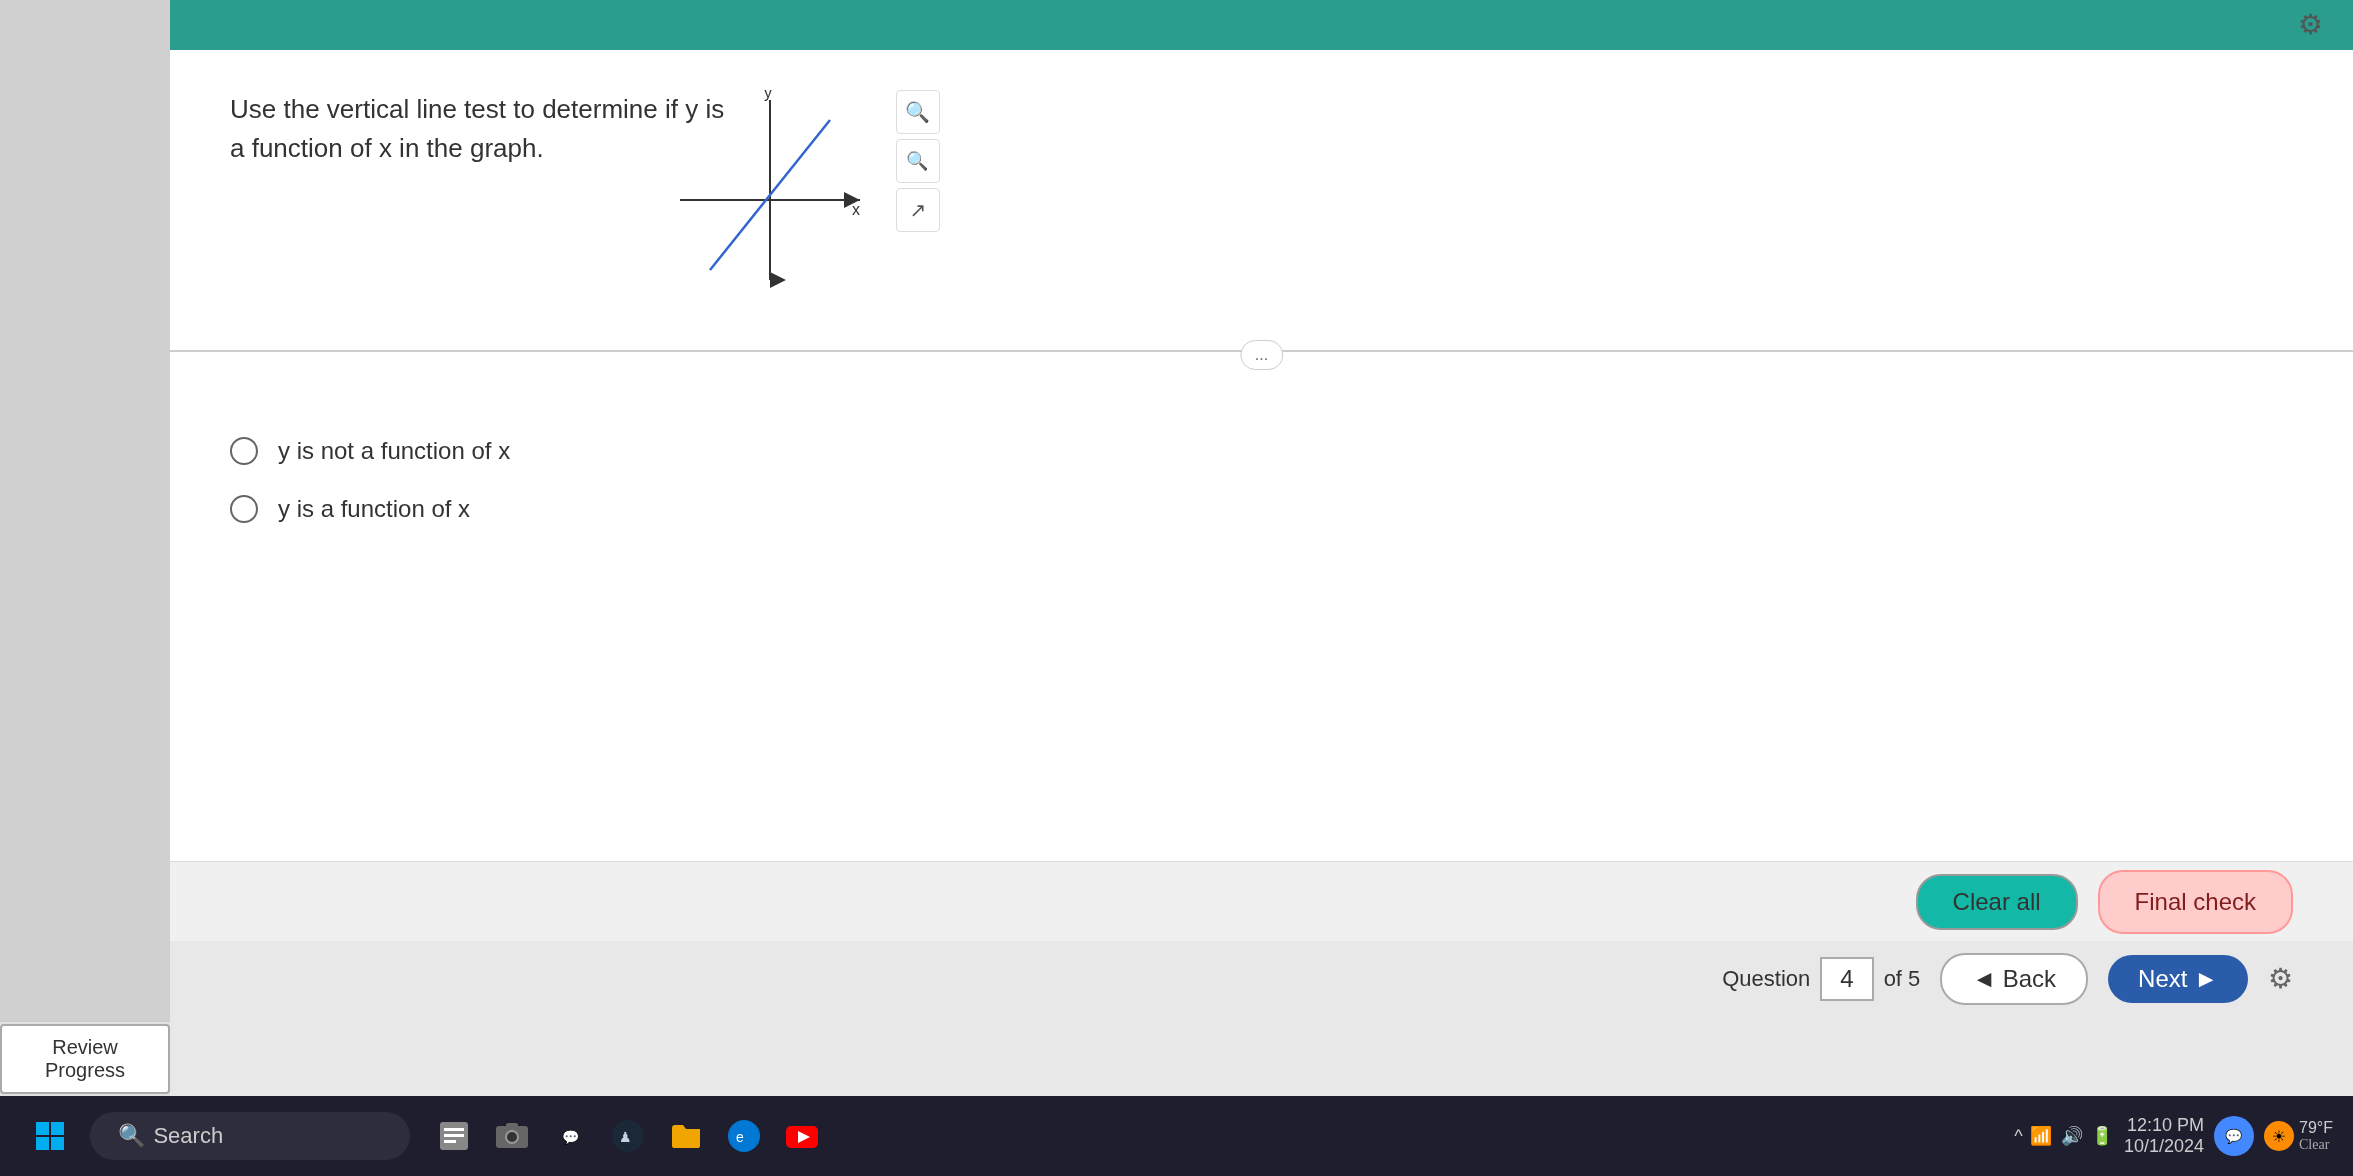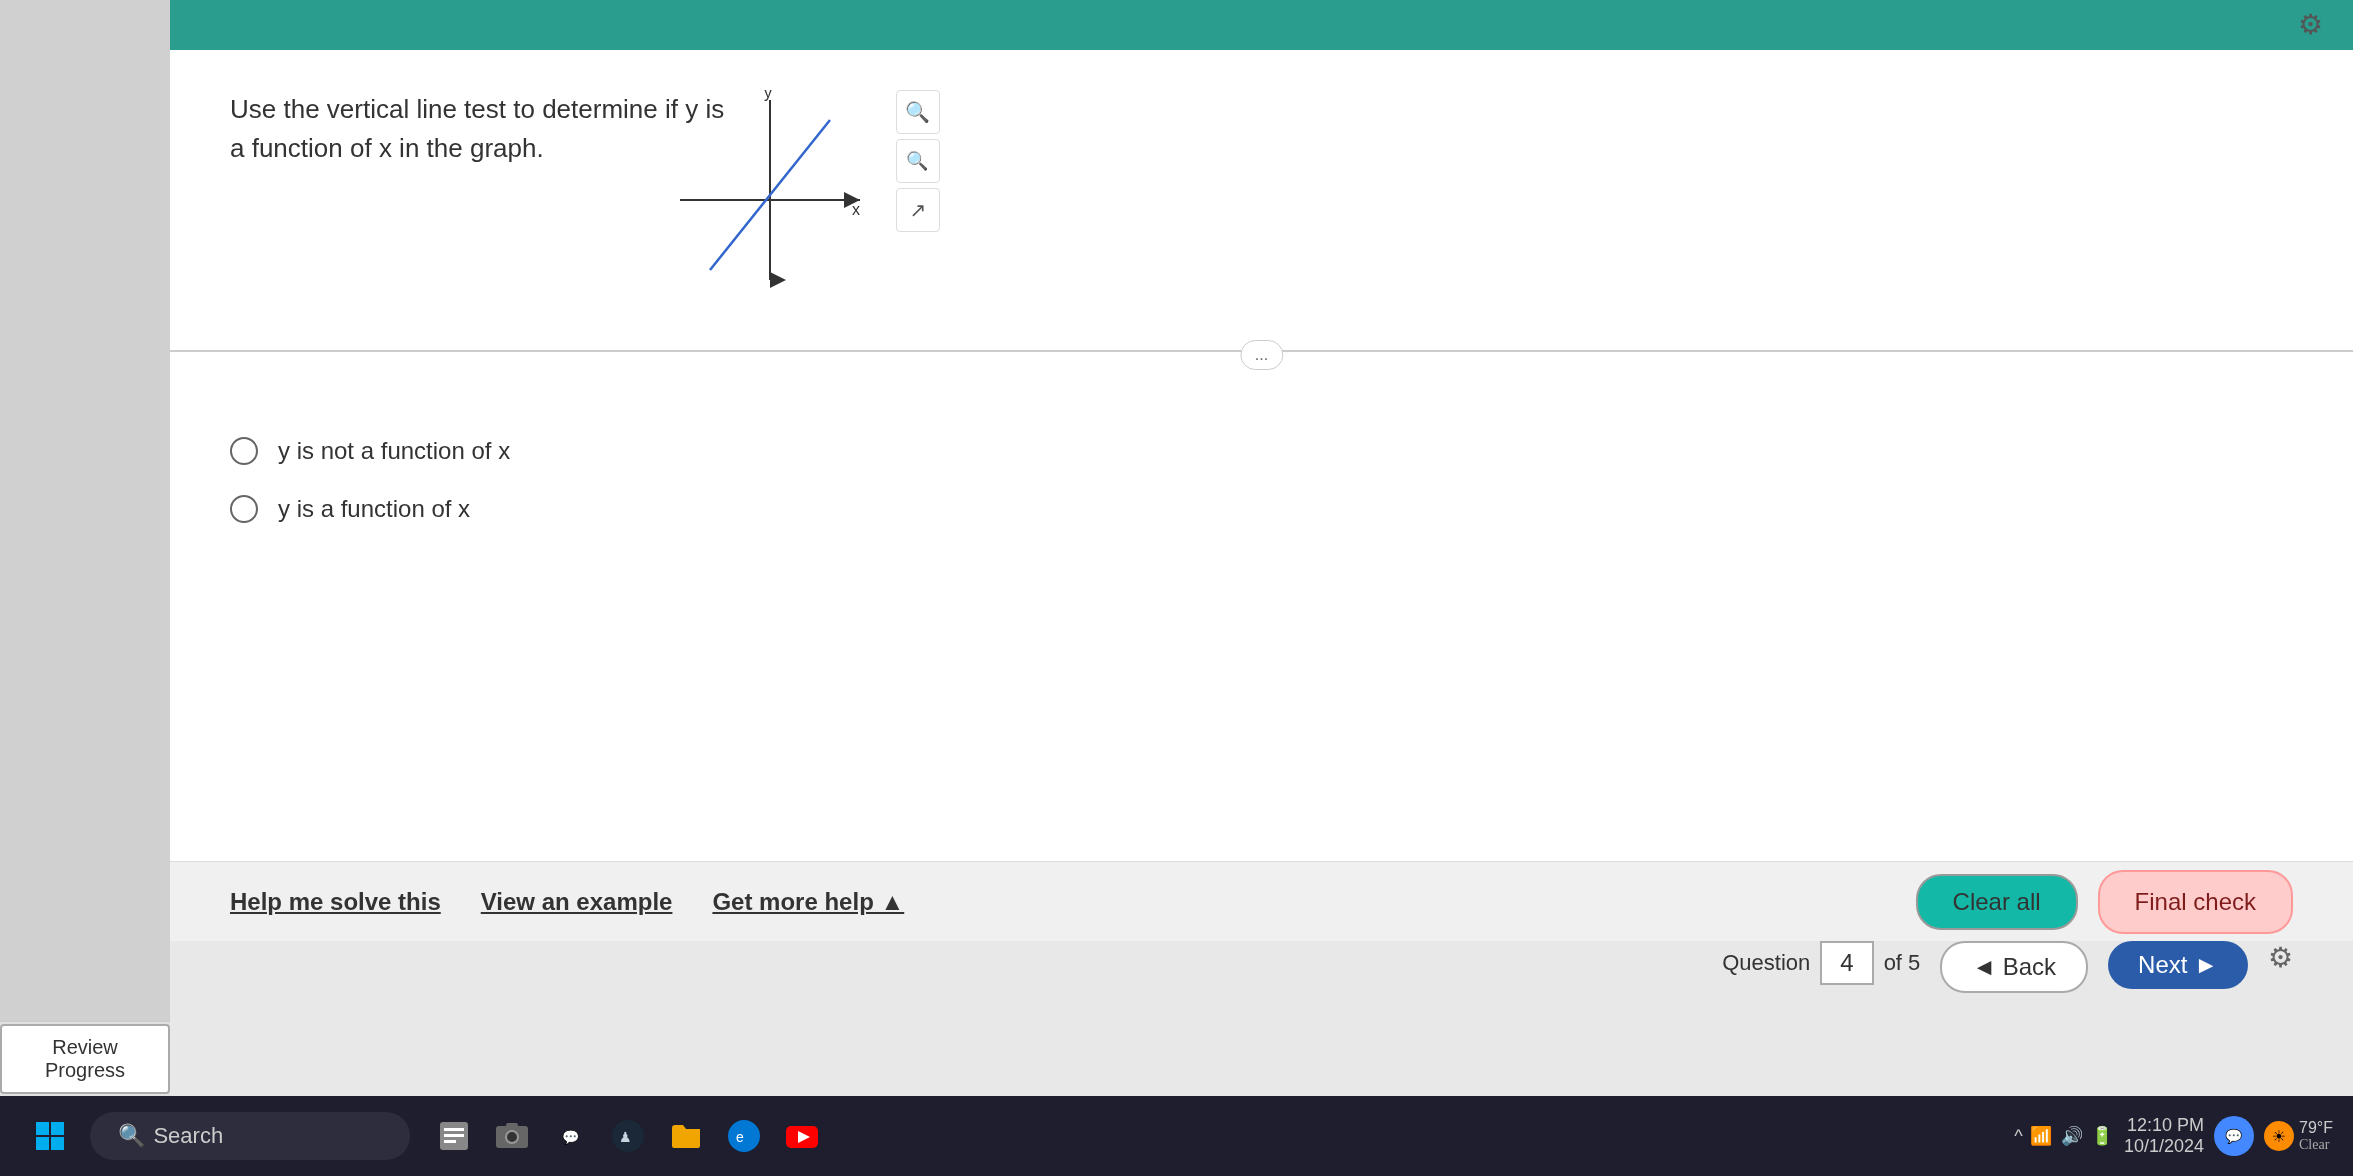--- a/index.html
+++ b/index.html
@@ -291,21 +291,21 @@
 
     
     .nav-bar {
       position: absolute;
       bottom: 80px;
       left: 0;
       right: 0;
       height: 75px;
       background: #e8e8e8;
       display: flex;
-      align-items: flex-start;
+      align-items: center;
       justify-content: flex-end;
       padding: 0 60px;
       gap: 20px;
     }
 
     .question-counter {
       display: flex;
       align-items: center;
       gap: 10px;
       font-size: 22px;
@@ -457,25 +457,20 @@
       </div>
       <div class="radio-option">
         <div class="radio-circle"></div>
         <span class="radio-label">y is a function of x</span>
       </div>
     </div>
 
   </div>
 
   <div class="bottom-toolbar">
-    <div class="help-links">
-      <span class="help-link">Help me solve this</span>
-      <span class="help-link">View an example</span>
-      <span class="help-link">Get more help ▲</span>
-    </div>
     <div class="right-toolbar-buttons">
       <button class="clear-all-btn">Clear all</button>
       <button class="final-check-btn">Final check</button>
     </div>
   </div>
 
   <div class="nav-bar">
     <div class="question-counter">
       <span>Question</span>
       <div class="question-num-box">4</div>

